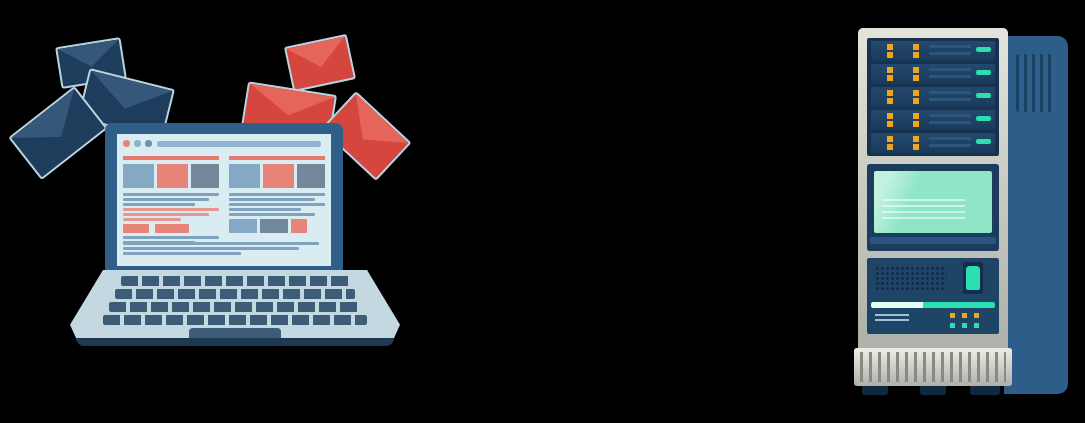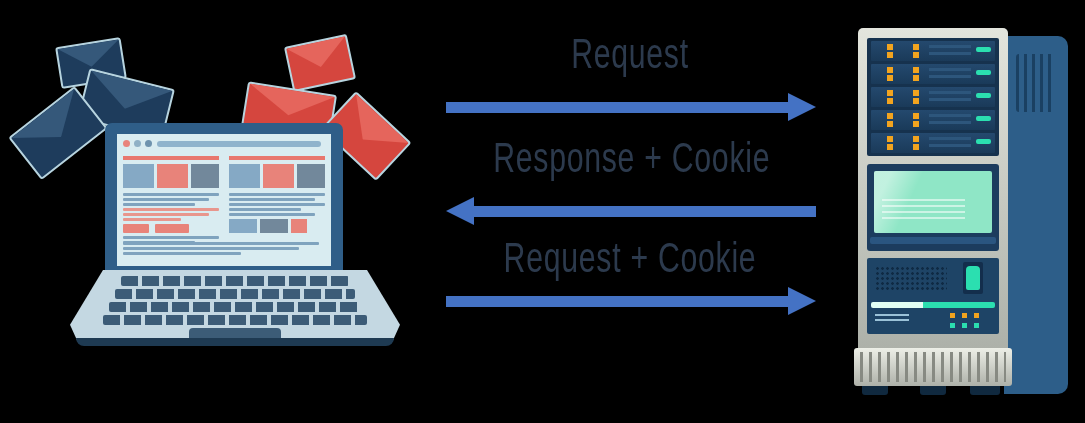--- a/index.html
+++ b/index.html
@@ -199,37 +199,20 @@
         <div class="krow kr1"></div>
           <div class="krow kr2"></div>
           <div class="krow kr3"></div>
           <div class="krow kr4"></div>
         <div class="touchpad"></div>
       </div>
       <div class="lt-edge"></div>
     </div>
   </div>
 
-  <div class="flows">
-    <div class="flow-label lab1">Request</div>
-    <div class="arrow arrow--right ar1">
-      <span class="shaft"></span>
-      <span class="head"></span>
-    </div>
-    <div class="flow-label lab2">Response + Cookie</div>
-    <div class="arrow arrow--left ar2">
-      <span class="shaft"></span>
-      <span class="head"></span>
-    </div>
-    <div class="flow-label lab3">Request + Cookie</div>
-    <div class="arrow arrow--right ar3">
-      <span class="shaft"></span>
-      <span class="head"></span>
-    </div>
-  </div>
 
   <div class="server">
     <div class="sv-side">
       <div class="sv-vents"></div>
     </div>
     <div class="sv-tower">
       <div class="rack">
         <div class="unit">
           <span class="leds p1"></span>
             <span class="leds p2"></span>

